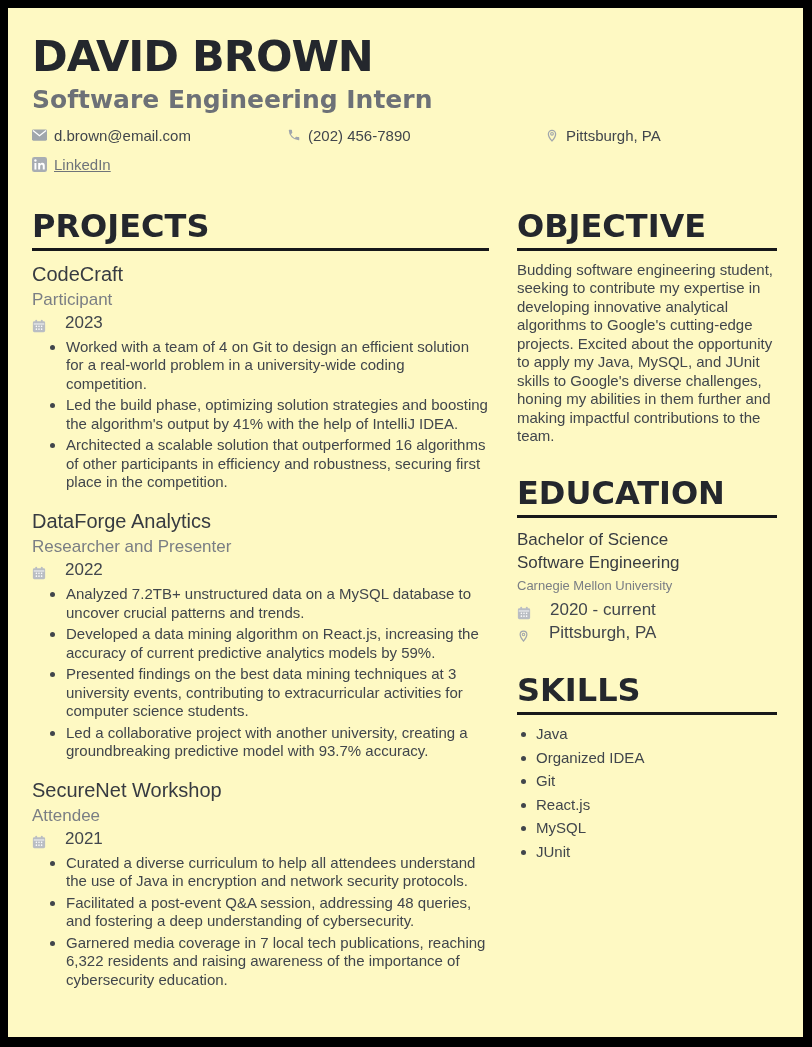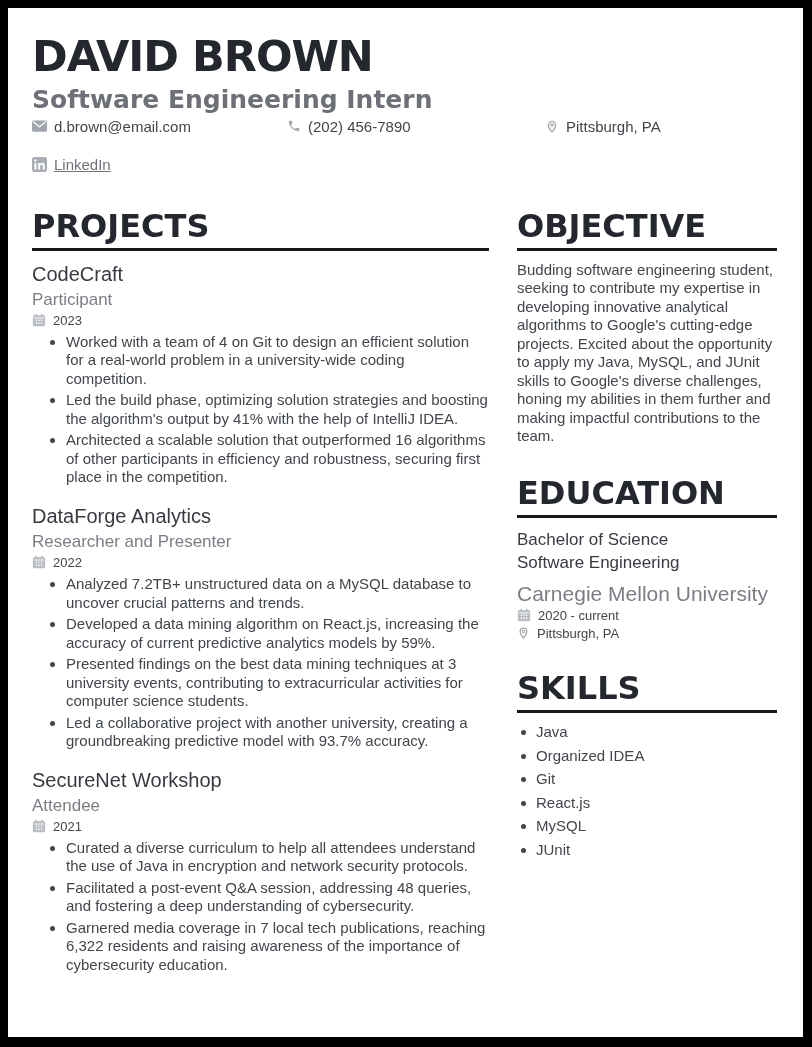--- a/index.html
+++ b/index.html
@@ -1,21 +1,21 @@
 <!DOCTYPE html>
 <html><head>
 <meta charset="utf-8">
 <style>
   html, body { margin: 0; padding: 0; background: #000; }
   * { box-sizing: border-box; }
 
   .page {
     width: 812px;
     height: 1047px;
-    background: #ffffff;
+    background: #fef9c3;
     border: 8px solid #000;
     border-right-width: 9px;
     border-bottom-width: 10px;
     padding: 26px 26px 0 24px;
     overflow: hidden;
     font-family: "Liberation Sans", sans-serif;
     color: #41464c;
   }
 
   
@@ -30,24 +30,24 @@
   }
   .job-title {
     font-family: "DejaVu Sans", sans-serif;
     font-weight: bold;
     font-size: 25px;
     line-height: 1.1;
     color: #6d7177;
     margin: 7px 0 0 0;
   }
   .contact-grid {
-    margin-top: 4px;
+    margin-top: 13px;
     display: grid;
     grid-template-columns: 255px 258px 1fr;
-    row-gap: 21px;
+    row-gap: 12px;
     font-size: 15px;
     color: #41464c;
   }
   .contact-item { display: flex; align-items: center; gap: 7px; }
   .contact-item svg { flex: 0 0 auto; }
   .linkedin-link {
     color: #6f747a;
     text-decoration: underline;
     cursor: pointer;
   }
@@ -71,21 +71,21 @@
     padding-bottom: 4px;
     margin: 0 0 10px 0;
   }
   .section { margin: 0; }
   .section + .section { margin-top: 30px; }
 
   
   .project { margin-bottom: 16px; }
   .proj-title { font-size: 20px; line-height: 1.35; color: #373b41; margin: 0; }
   .proj-role  { font-size: 17px; line-height: 1.3; color: #7a7e84; margin: 1px 0 2px 0; }
-  .date-row   { display: flex; align-items: flex-start; gap: 7px; font-size: 13px;
+  .date-row   { display: flex; align-items: flex-end; gap: 19px; font-size: 17px;
                 color: #41464c; margin: 2px 0 5px 0; }
   .date-row svg { flex: 0 0 auto; }
 
   ul.bullets { list-style: none; margin: 3px 0 0 0; padding: 0; }
   ul.bullets li {
     position: relative;
     padding-left: 34px;
     font-size: 15px;
     line-height: 18.5px;
     margin-bottom: 3px;
@@ -97,21 +97,21 @@
     left: 18px; top: 7px;
     width: 5px; height: 5px;
     border-radius: 50%;
     background: #41464c;
   }
 
   
   .objective-text { font-size: 15px; line-height: 18.5px; color: #41464c; margin: 0; }
 
   .edu-line  { font-size: 17px; line-height: 23px; color: #373b41; }
-  .edu-school{ font-size: 21px; line-height: 23px; color: #7a7e84; margin-top: 8px; }
+  .edu-school{ font-size: 13px; line-height: 23px; color: #7a7e84; }
   .edu-meta  { margin-top: 3px; }
   .edu-meta .date-row { margin: 0 0 3px 0; }
 
   ul.skills { list-style: none; margin: 2px 0 0 0; padding: 0; }
   ul.skills li {
     position: relative;
     padding-left: 19px;
     font-size: 15px;
     line-height: 18.5px;
     margin-bottom: 5px;

